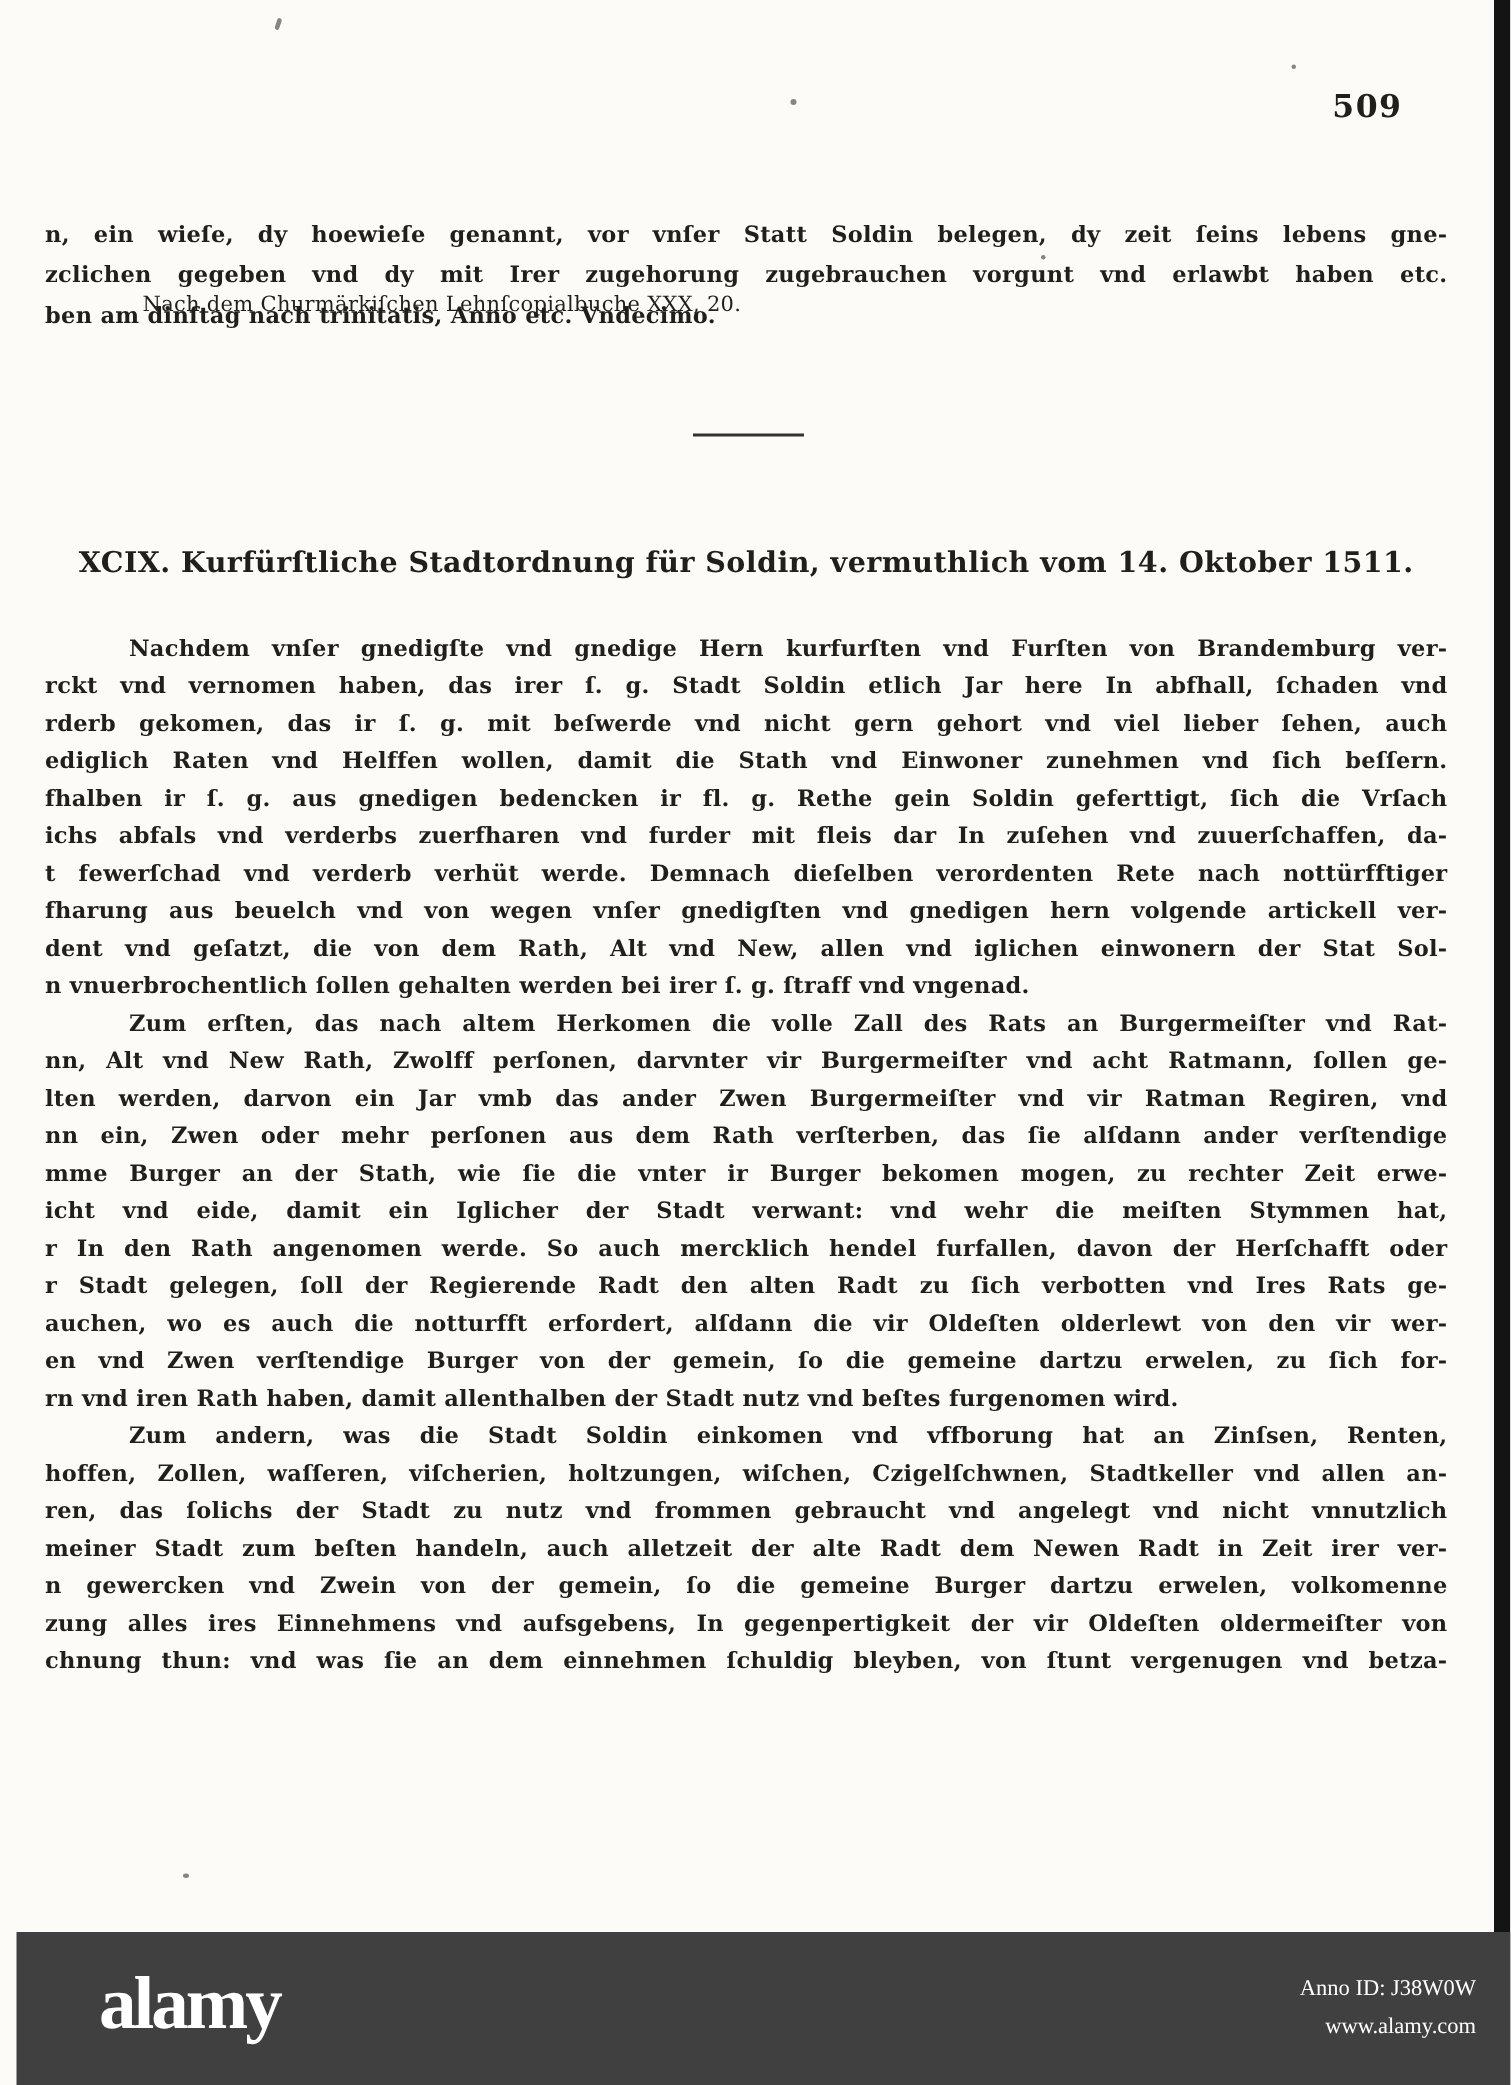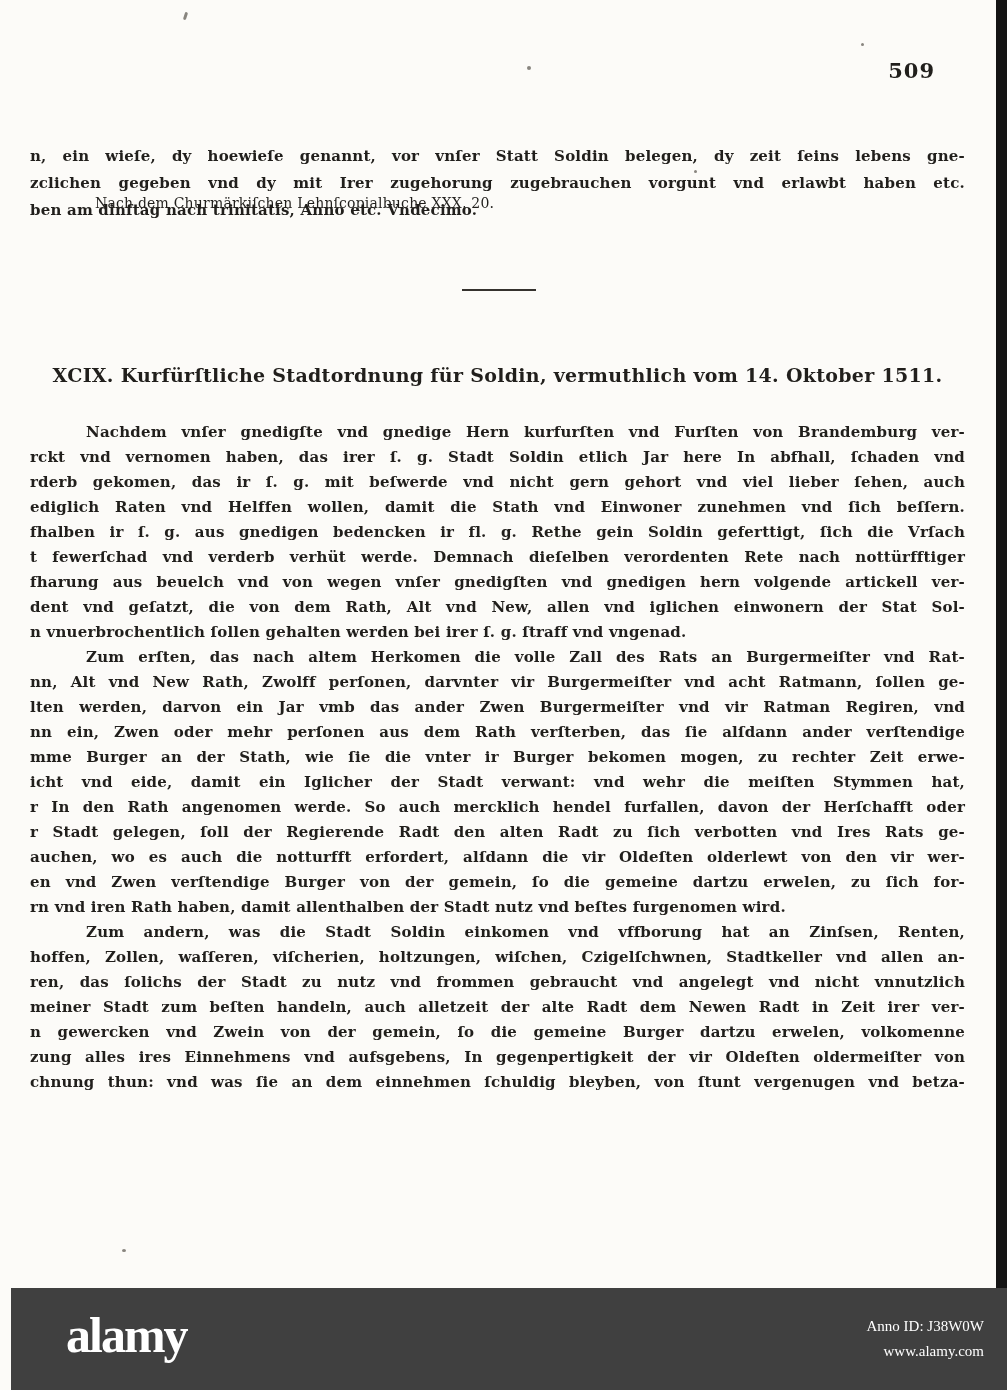--- a/index.html
+++ b/index.html
@@ -137,20 +137,21 @@
 
   <div class="heading">XCIX. Kurfürſtliche Stadtordnung für Soldin, vermuthlich vom 14. Oktober 1511.</div>
 
   <div class="text-block body-text">
     <div class="paragraph">
         <div class="line indent">Nachdem vnſer gnedigſte vnd gnedige Hern kurfurſten vnd Furſten von Brandemburg ver-</div>
         <div class="line">rckt vnd vernomen haben, das irer ſ. g. Stadt Soldin etlich Jar here In abfhall, ſchaden vnd</div>
         <div class="line">rderb gekomen, das ir ſ. g. mit beſwerde vnd nicht gern gehort vnd viel lieber ſehen, auch</div>
         <div class="line">ediglich Raten vnd Helffen wollen, damit die Stath vnd Einwoner zunehmen vnd ſich beſſern.</div>
         <div class="line">fhalben ir ſ. g. aus gnedigen bedencken ir fl. g. Rethe gein Soldin geferttigt, ſich die Vrſach</div>
+        <div class="line">ichs abfals vnd verderbs zuerfharen vnd furder mit fleis dar In zuſehen vnd zuuerſchaffen, da-</div>
         <div class="line">t fewerſchad vnd verderb verhüt werde. Demnach dieſelben verordenten Rete nach nottürfftiger</div>
         <div class="line">fharung aus beuelch vnd von wegen vnſer gnedigſten vnd gnedigen hern volgende artickell ver-</div>
         <div class="line">dent vnd geſatzt, die von dem Rath, Alt vnd New, allen vnd iglichen einwonern der Stat Sol-</div>
         <div class="line no-just">n vnuerbrochentlich ſollen gehalten werden bei irer ſ. g. ſtraff vnd vngenad.</div>
       </div>
     <div class="paragraph">
         <div class="line indent">Zum erſten, das nach altem Herkomen die volle Zall des Rats an Burgermeiſter vnd Rat-</div>
         <div class="line">nn, Alt vnd New Rath, Zwolff perſonen, darvnter vir Burgermeiſter vnd acht Ratmann, ſollen ge-</div>
         <div class="line">lten werden, darvon ein Jar vmb das ander Zwen Burgermeiſter vnd vir Ratman Regiren, vnd</div>
         <div class="line">nn ein, Zwen oder mehr perſonen aus dem Rath verſterben, das ſie alſdann ander verſtendige</div>

